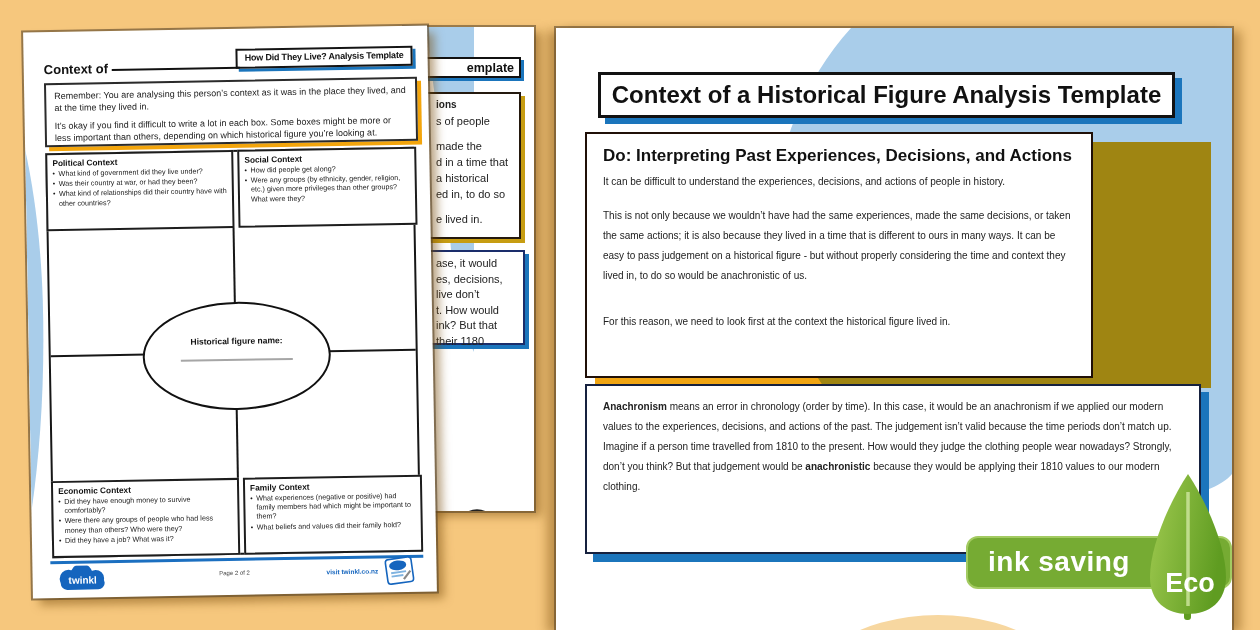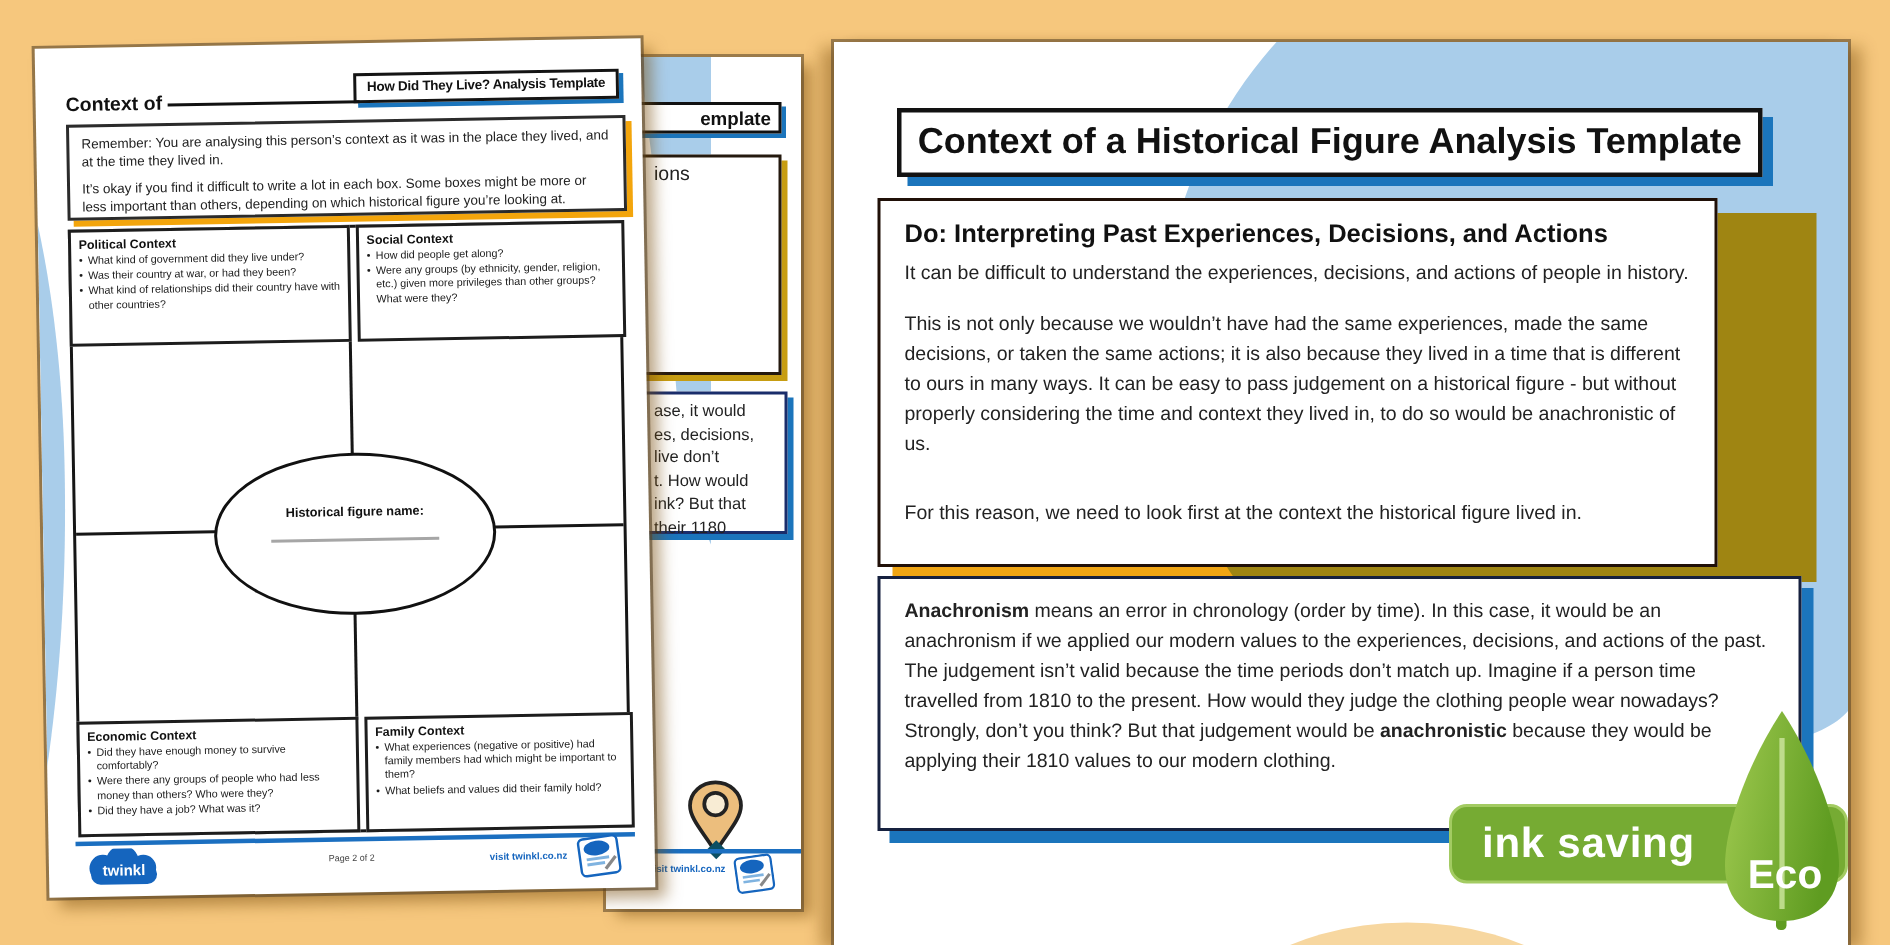--- a/index.html
+++ b/index.html
@@ -36,50 +36,50 @@
     border:2px solid #111;border-radius:50%;z-index:2;text-align:center;}
   .ellipse .lbl{margin-top:32px;font-size:8.5px;font-weight:bold;color:#111;}
   .ellipse .wline{width:112px;margin:13px auto 0;border-top:2px solid #a6a6a6;}
   .blueline{background:#1b6fc0;}
   #lp-blueline{left:18px;top:529px;width:373px;height:3px;}
   .pagenum{left:150px;top:541px;width:104px;text-align:center;font-size:6px;color:#444;}
   .visit{font-size:6.5px;font-weight:bold;color:#1565be;}
   #lp-visit{left:294px;top:541px;}
 
   
-  #mid-page{left:404px;top:27px;width:130px;height:568px;z-index:1;overflow:hidden;
-    box-shadow:0 0 0 2px rgba(86,66,38,.55), 7px 5px 9px rgba(120,76,12,.5);margin-top:11px;}
+  #mid-page{left:404px;top:27px;width:130px;height:484px;z-index:1;overflow:hidden;
+    box-shadow:0 0 0 2px rgba(86,66,38,.55), 7px 5px 9px rgba(120,76,12,.5);}
   .frag-title{right:13px;top:30px;width:170px;height:21px;background:#fff;border:2px solid #111;
     box-shadow:3px 3px 0 #1b75bc;font-size:12.5px;font-weight:bold;text-align:right;
     padding:2px 5px;color:#111;}
   .fragbox{background:#fff;font-size:11px;line-height:16px;color:#222;}
   #frag1{left:-60px;top:65px;width:177px;height:147px;border:2px solid #24190e;
     box-shadow:4px 4px 0 #c79d12;padding:3px 4px 0 90px;}
-  #frag1 .fh{font-weight:normal;font-size:13px;}
+  #frag1 .fh{font-weight:bold;font-size:10px;}
   #frag2{left:-60px;top:223px;width:181px;height:95px;border:2px solid #1a2d6b;
     box-shadow:4px 4px 0 #1b75bc;padding:4px 4px 0 90px;line-height:15.5px;}
   .frag{list-style:none;margin:0;padding:0;}
   .frag li{white-space:nowrap;}
   .frag li:empty{height:9px;}
   #mp-blueline{left:0;top:528px;width:130px;height:3px;}
   .diamond{left:69px;top:524px;width:9px;height:9px;background:#0c4f63;transform:rotate(45deg);}
   #mp-visit{left:28px;top:538px;}
 
   
   #right-page{left:556px;top:28px;width:676px;height:602px;z-index:2;overflow:hidden;
     box-shadow:0 0 0 2px rgba(86,66,38,.55), -9px 3px 10px rgba(120,76,12,.45), 9px 3px 10px rgba(120,76,12,.45);}
   .rp-title{left:42px;top:44px;width:577px;height:46px;background:#fff;border:3px solid #121212;
     box-shadow:7px 6px 0 #1b75bc;font-size:24px;font-weight:bold;color:#111;
     text-align:center;line-height:40px;z-index:2;}
   .dobox-shadow{left:39px;top:114px;width:616px;height:246px;background:#f0a513;
     mix-blend-mode:multiply;z-index:1;}
-  .dobox{left:29px;top:104px;width:560px;height:246px;background:#fff;border:2.5px solid #201008;
+  .dobox{left:29px;top:104px;width:508px;height:246px;background:#fff;border:2.5px solid #201008;
     padding:12px 16px;z-index:2;}
   .dobox h3{margin:0 0 6px 0;font-size:17px;color:#111;}
-  .rp-p{margin:0;font-size:13px;line-height:20px;color:#222;}
+  .rp-p{margin:0;font-size:10px;line-height:20px;color:#222;}
   .mt14{margin-top:14px;} .mt26{margin-top:26px;}
   .anabox{left:29px;top:356px;width:616px;height:170px;background:#fff;border:2.5px solid #16213f;
     box-shadow:8px 8px 0 #1b75bc;padding:11px 16px;z-index:2;}
   .eco-badge{left:410px;top:508px;width:266px;height:53px;background:#76ab33;border:2px solid #a3cb62;
     border-radius:12px;z-index:4;color:#fff;font-size:28px;font-weight:bold;
     line-height:47px;padding-left:20px;letter-spacing:.5px;}
   .leaf{left:590px;top:446px;z-index:5;}
   .clocksvg{left:224px;top:556px;z-index:3;}
   .blob{left:0;top:0;z-index:0;}
 </style>
@@ -88,20 +88,30 @@
 
 <div class="stage">
 
   <div class="page" id="mid-page">
     <svg class="abs blob" style="right:0;top:0;" width="70" height="330" viewBox="0 0 70 330">
       <path d="M22,0 C32,80 42,150 46,210 C49,255 58,300 70,325 L70,0 Z" fill="#a9cdea"></path>
     </svg>
     <div class="abs frag-title">emplate</div>
     <div class="abs fragbox" id="frag1">
       <div class="fh">ions</div>
+      <ul class="frag">
+          <li>s of people</li>
+          <li></li>
+          <li>made the</li>
+          <li>d in a time that</li>
+          <li>a historical</li>
+          <li>ed in, to do so</li>
+          <li></li>
+          <li>e lived in.</li>
+        </ul>
     </div>
     <div class="abs fragbox" id="frag2">
       <ul class="frag">
           <li>ase, it would</li>
           <li>es, decisions,</li>
           <li>live don’t</li>
           <li>t. How would</li>
           <li>ink? But that</li>
           <li>their 1180</li>
         </ul>

